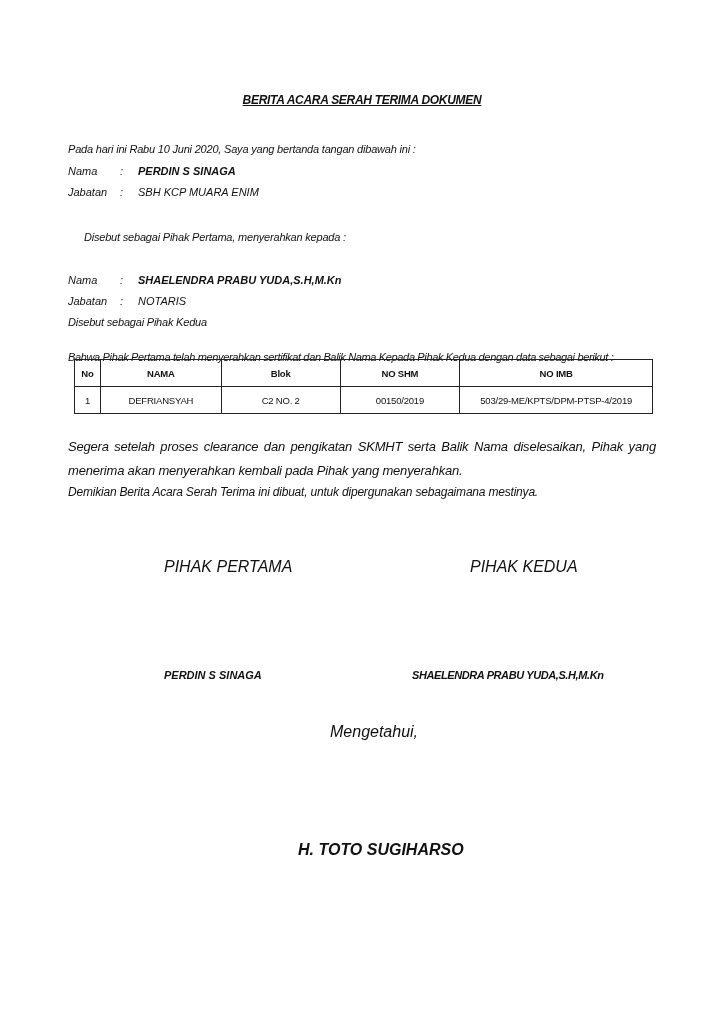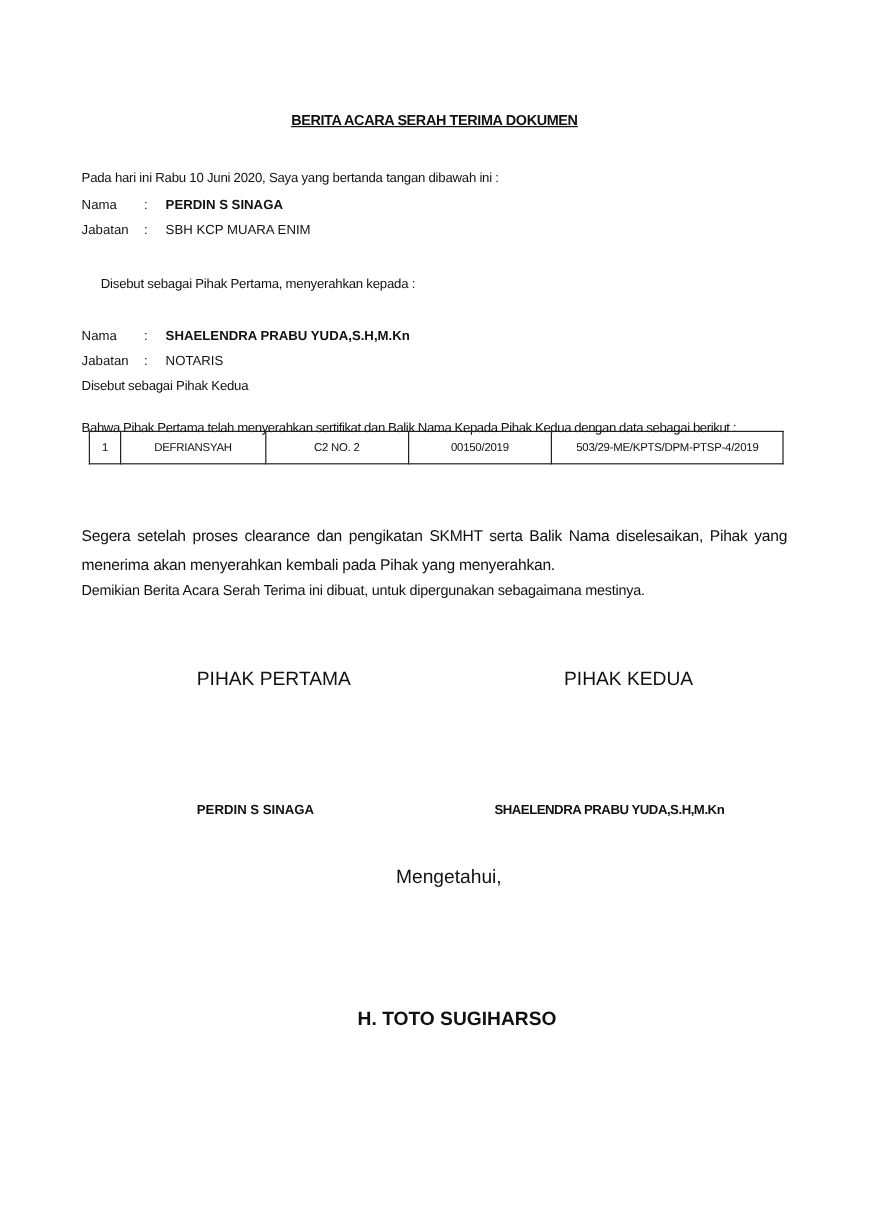--- a/index.html
+++ b/index.html
@@ -1,20 +1,20 @@
 <!DOCTYPE html>
 <html><head>
 <meta charset="utf-8">
 <style>
   html, body { margin: 0; padding: 0; background: #ffffff; }
   body {
     width: 724px; height: 1024px; position: relative; overflow: hidden;
     font-family: "Liberation Sans", sans-serif; color: #111111;
   }
-  .abs { position: absolute; white-space: nowrap; }
+  .abs { position: absolute; white-space: nowrap; font-style: italic; }
   .title {
     left: 0; width: 724px; top: 93px; text-align: center;
     font-weight: bold; font-size: 12px; text-decoration: underline; letter-spacing: -0.3px;
   }
   .txt { font-size: 11px; letter-spacing: -0.2px; text-align: center; }
   .bold { font-weight: bold; }
   .lbl { left: 68px; font-size: 11px; }
   .colon { left: 120px; font-size: 11px; }
   .val { left: 138px; font-size: 11px; }
   table.data {
@@ -64,20 +64,27 @@
 
   <table class="data">
     <colgroup>
       <col style="width:26px">
         <col style="width:121px">
         <col style="width:119px">
         <col style="width:120px">
         <col style="width:193px">
     </colgroup>
     <tbody>
+        <tr>
+      <th>No</th>
+      <th>NAMA</th>
+      <th>Blok</th>
+      <th>NO SHM</th>
+      <th>NO IMB</th>
+    </tr>
     <tr>
       <td>1</td>
       <td>DEFRIANSYAH</td>
       <td>C2 NO. 2</td>
       <td>00150/2019</td>
       <td>503/29-ME/KPTS/DPM-PTSP-4/2019</td>
     </tr>
   </tbody>
     </table>
 

